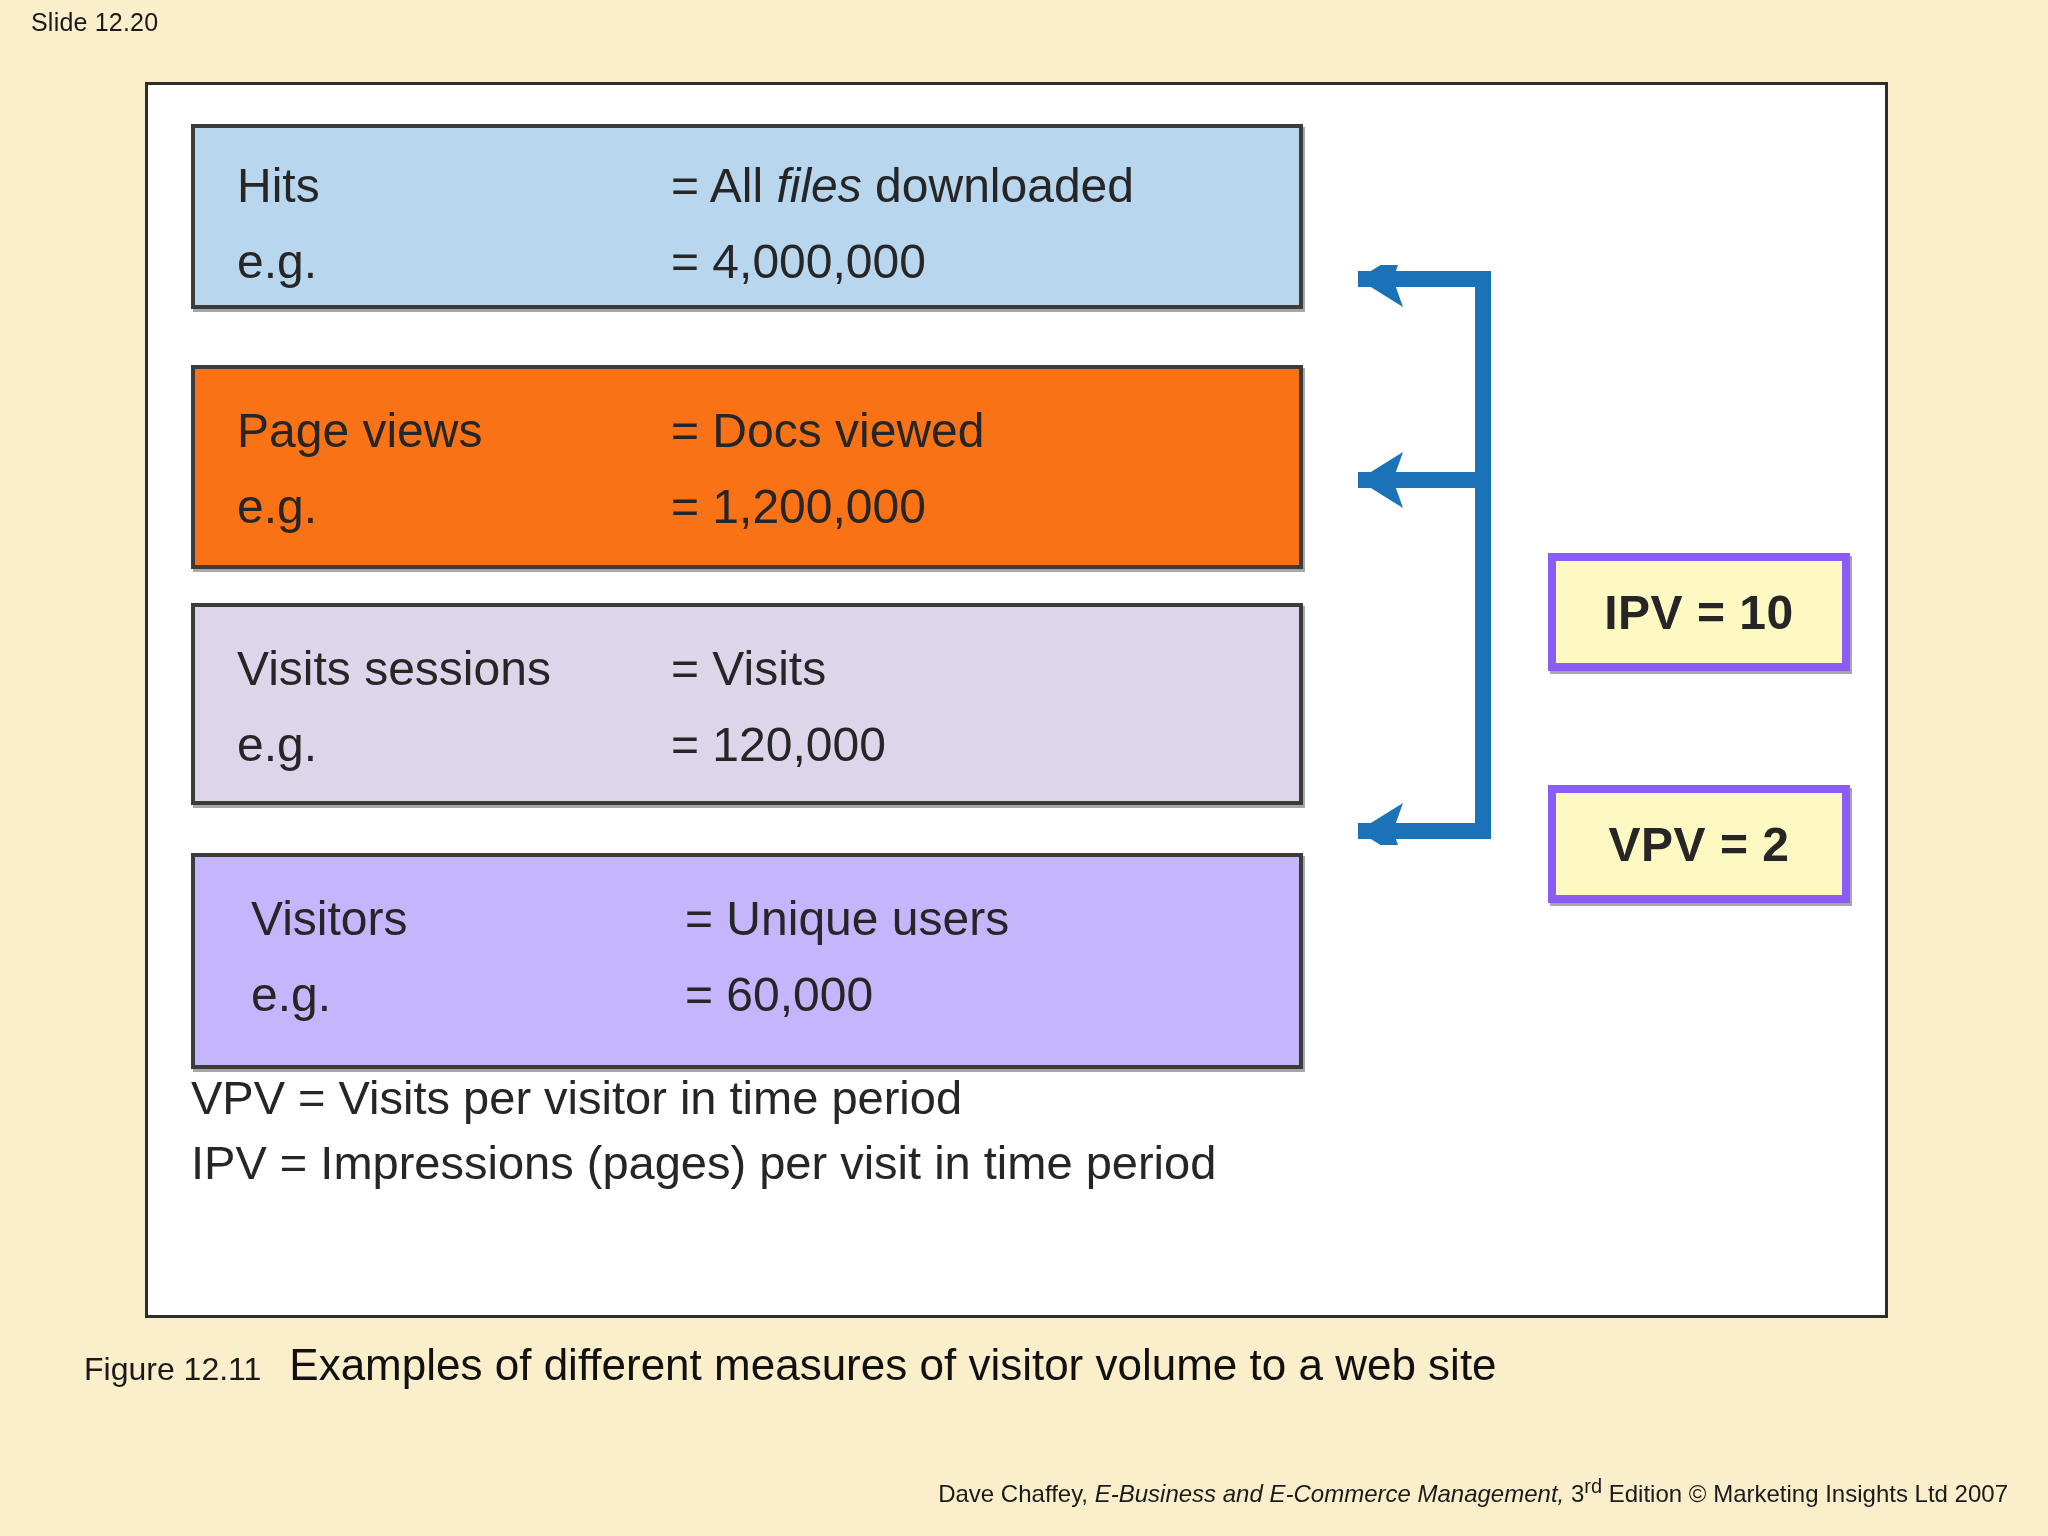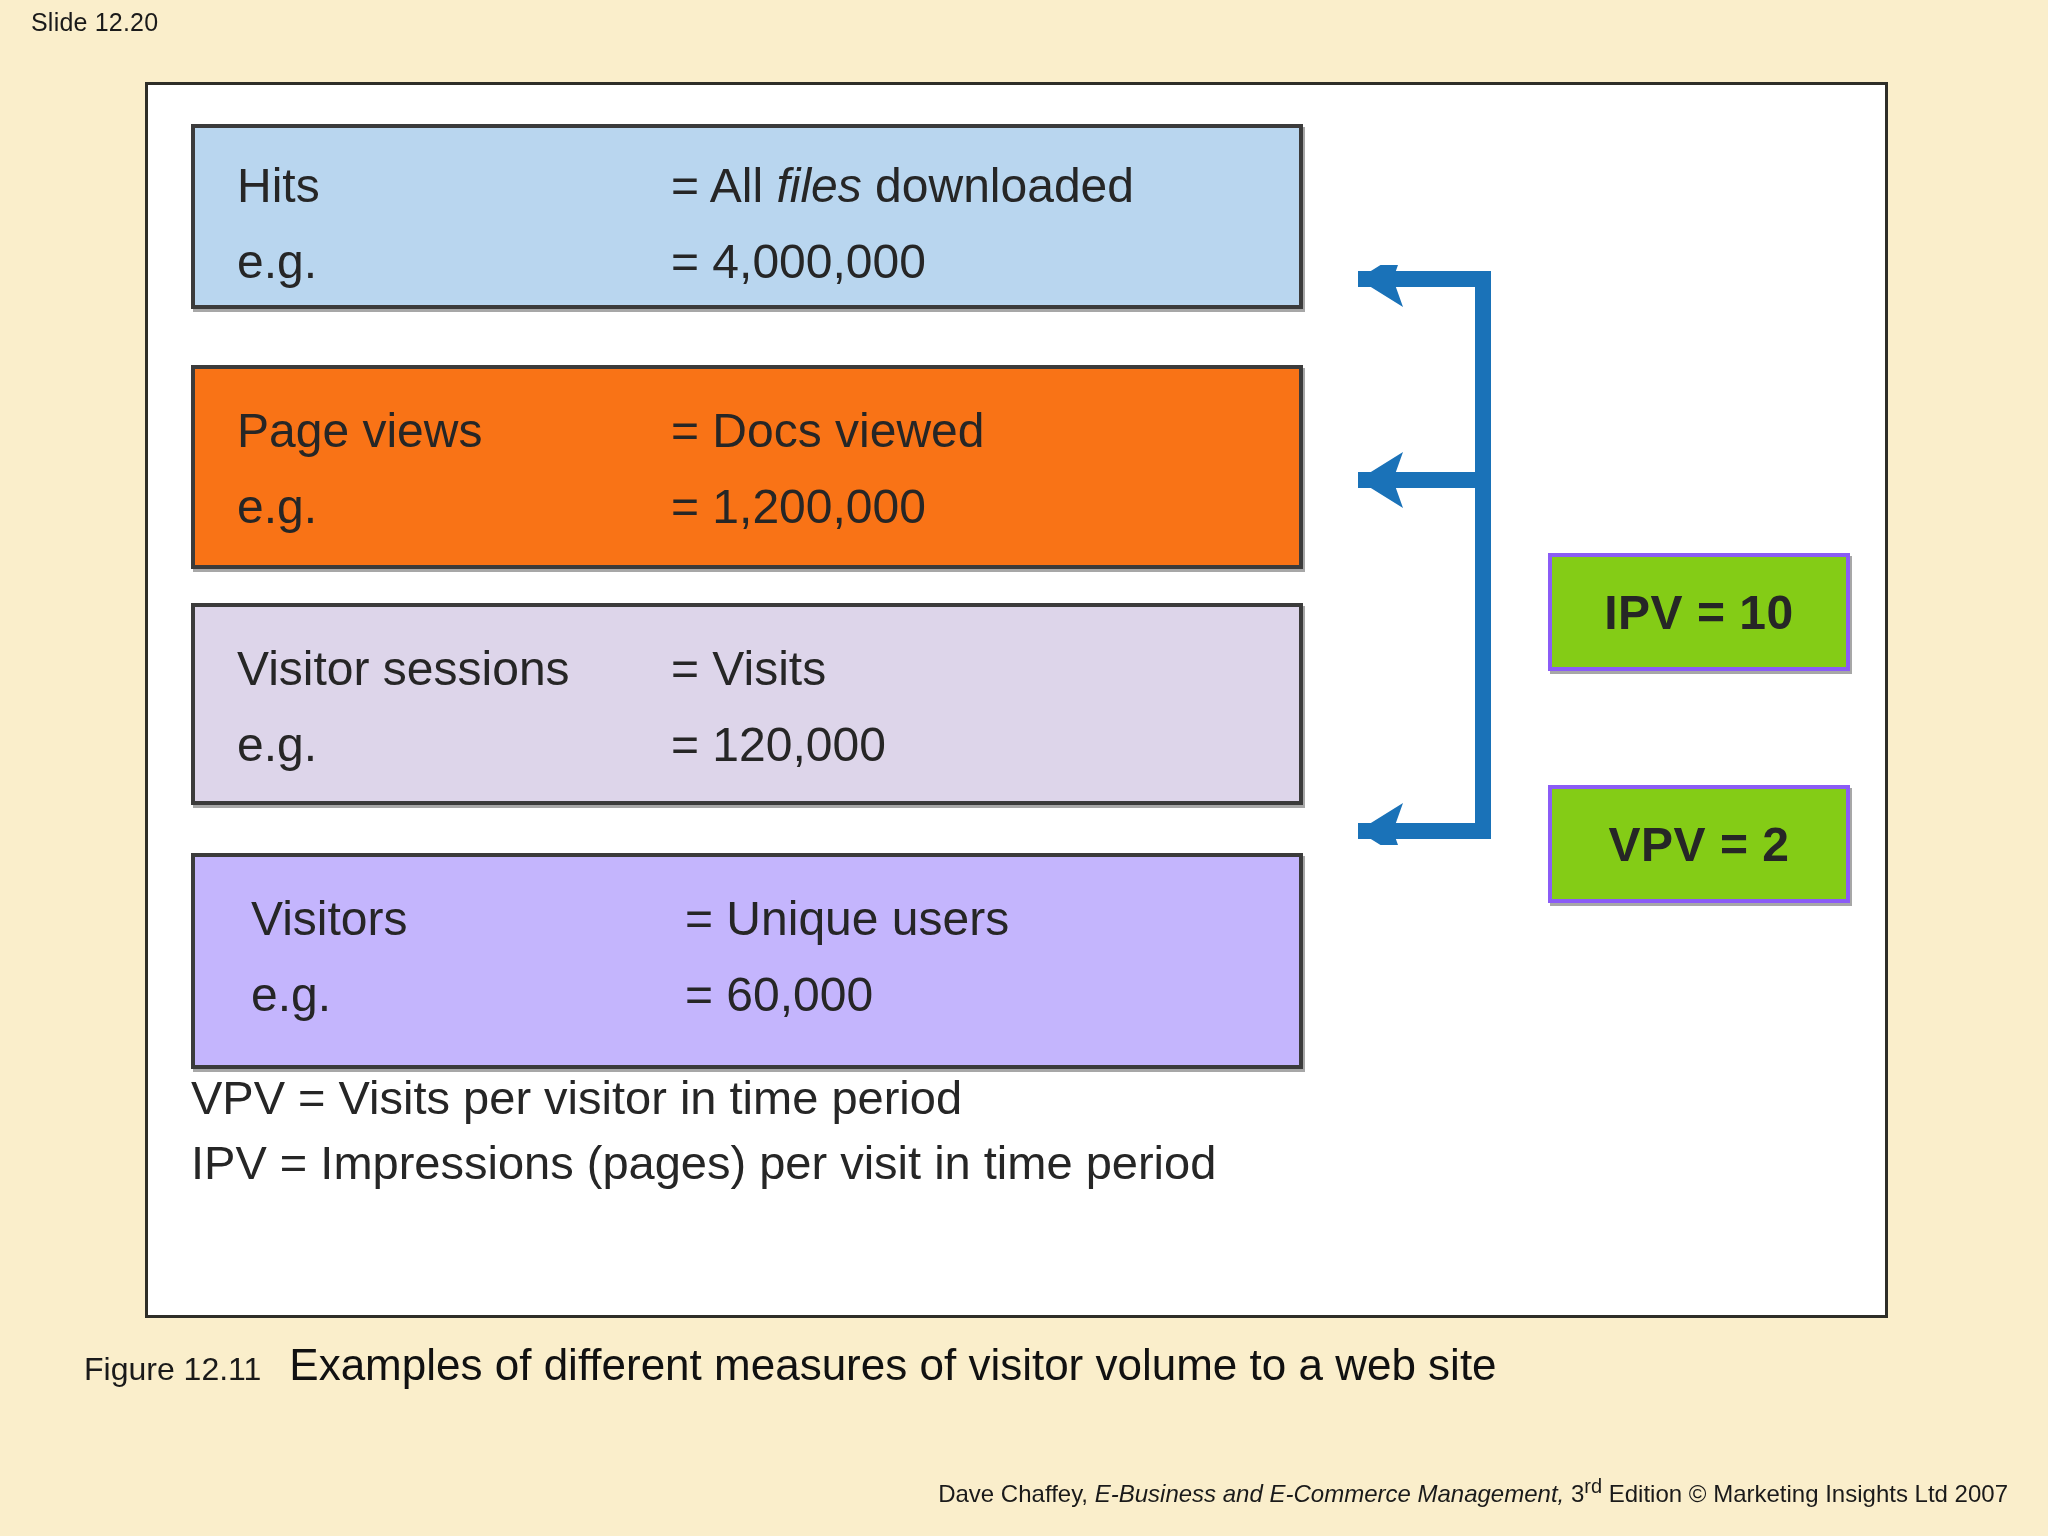--- a/index.html
+++ b/index.html
@@ -87,22 +87,22 @@
     width: 360px;
     height: 580px;
     pointer-events: none;
   }
 
   
   .ratio-box {
     position: absolute;
     width: 302px;
     height: 118px;
-    background: #84cc16;
-    border: 4px solid #8b5cf6;
+    background: #fef9c3;
+    border: 8px solid #8b5cf6;
     box-sizing: border-box;
     box-shadow: 2px 3px 0 rgba(60,60,60,0.45);
     display: flex;
     align-items: center;
     justify-content: center;
     font-size: 48px;
     font-weight: bold;
     color: #262626;
     letter-spacing: 0.5px;
   }
@@ -181,21 +181,21 @@
       <div class="row">
         <span class="label">e.g.</span>
         <span class="value">= 1,200,000</span>
       </div>
     </div>
   </div>
 
   <div class="metric-box box-sessions">
     <div class="rows">
       <div class="row">
-        <span class="label">Visitor sessions</span>
+        <span class="label">Visits sessions</span>
         <span class="value"><span>= Visits</span><em></em><span></span></span>
       </div>
       <div class="row">
         <span class="label">e.g.</span>
         <span class="value">= 120,000</span>
       </div>
     </div>
   </div>
 
   <div class="metric-box box-visitors">

